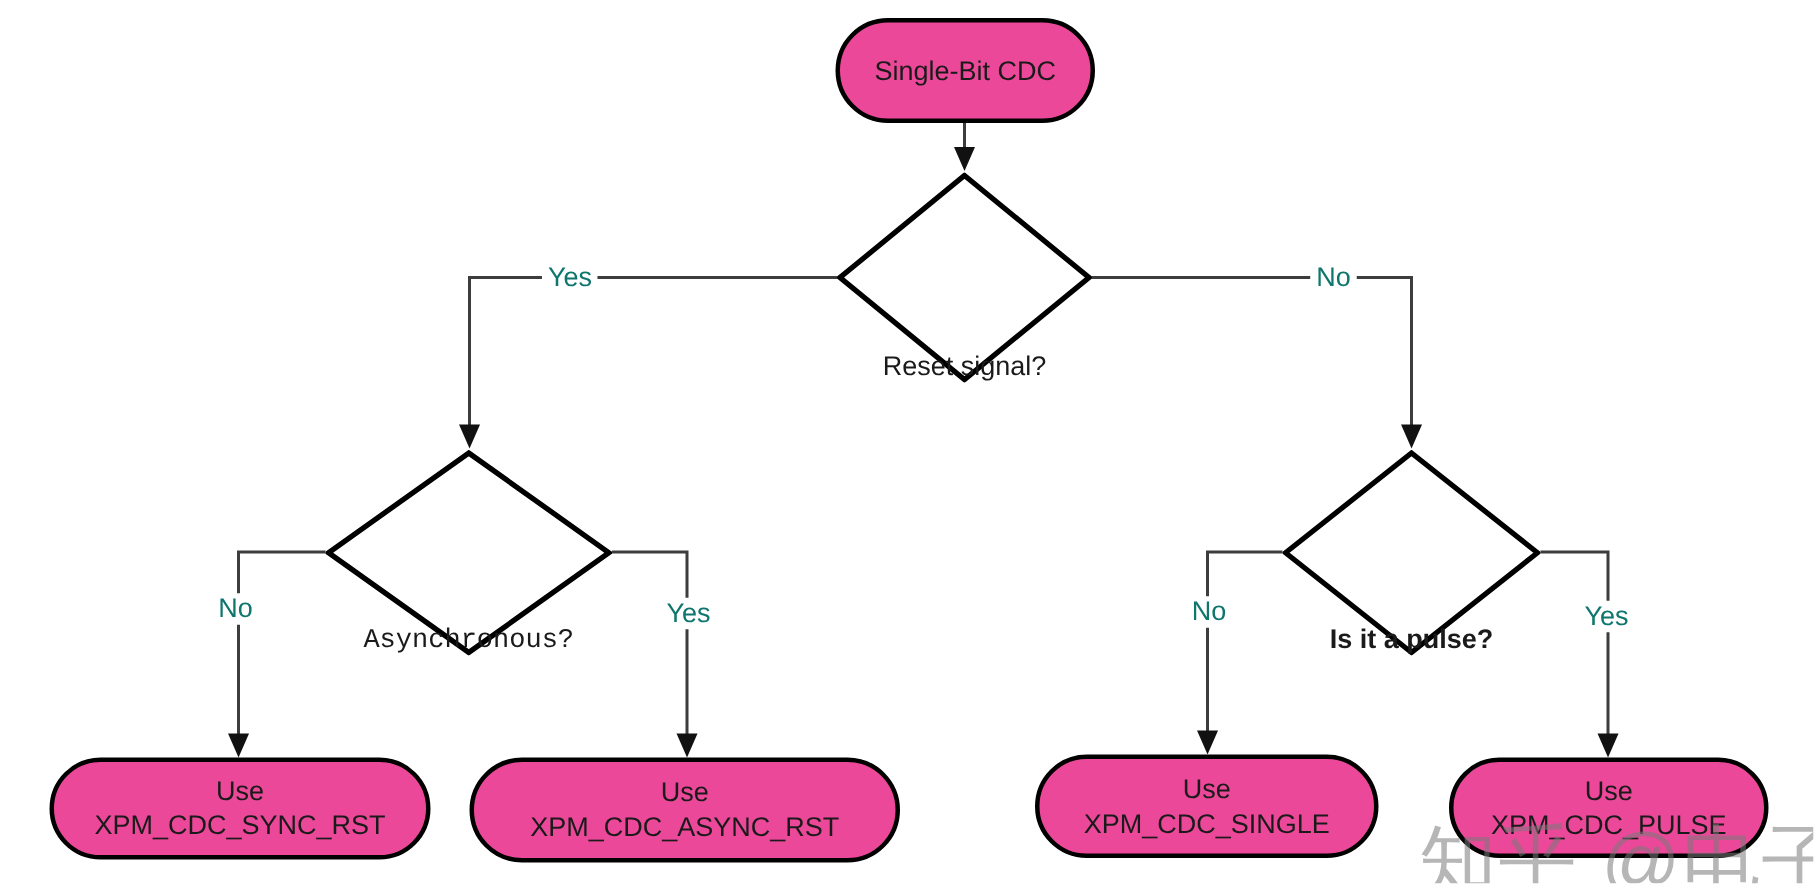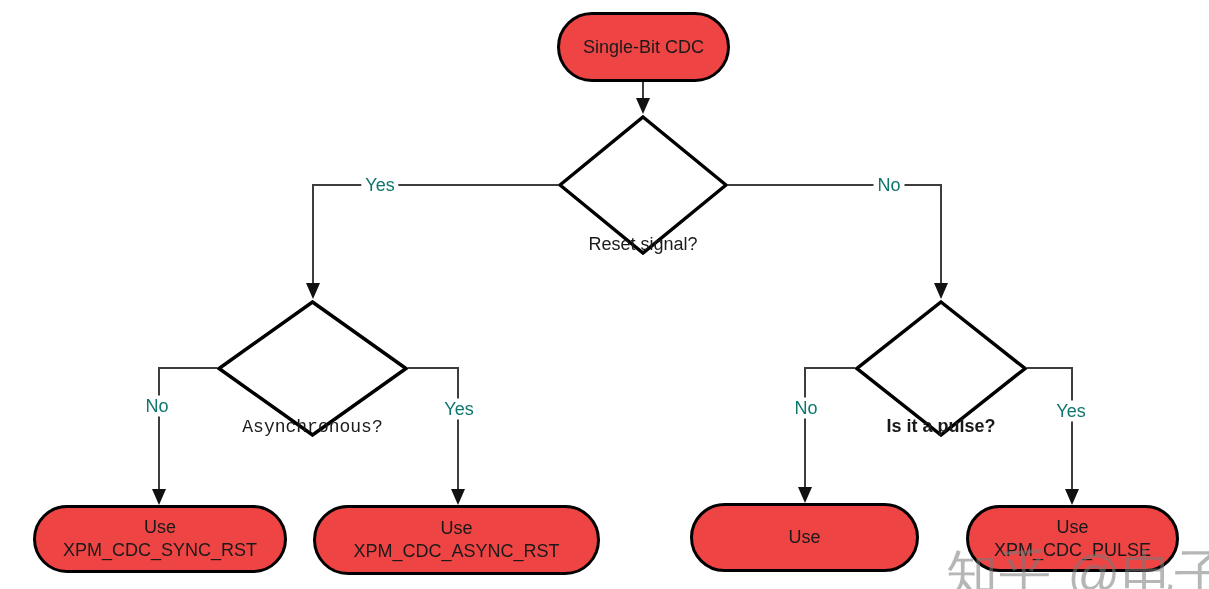--- a/index.html
+++ b/index.html
@@ -22,21 +22,21 @@
   .edge {
     fill: none;
     stroke: #3d3d3d;
     stroke-width: 2;
   }
   .arrowhead {
     fill: #111111;
     stroke: none;
   }
 
-  .node { position: absolute; background: #ef4444; }
+  .node { position: absolute; background: #ec4899; }
 
   .stadium {
     border: 3px solid #000000;
     border-radius: 36px;
     display: flex;
     flex-direction: column;
     align-items: center;
     justify-content: center;
     text-align: center;
     font-size: 18px;
@@ -151,20 +151,21 @@
     <span>XPM_CDC_SYNC_RST</span>
   </div>
 
   <div class="node stadium" style="left:313px; top:505px; width:287px; height:70px;">
     <span>Use</span>
     <span>XPM_CDC_ASYNC_RST</span>
   </div>
 
   <div class="node stadium" style="left:690px; top:503px; width:229px; height:69px;">
     <span>Use</span>
+    <span>XPM_CDC_SINGLE</span>
   </div>
 
   <div class="node stadium" style="left:966px; top:505px; width:213px; height:67px;">
     <span>Use</span>
     <span>XPM_CDC_PULSE</span>
   </div>
 
   <span class="edge-label" style="left:380px; top:185px;">Yes</span>
   <span class="edge-label" style="left:889px; top:185px;">No</span>
   <span class="edge-label" style="left:157px; top:406px;">No</span>

